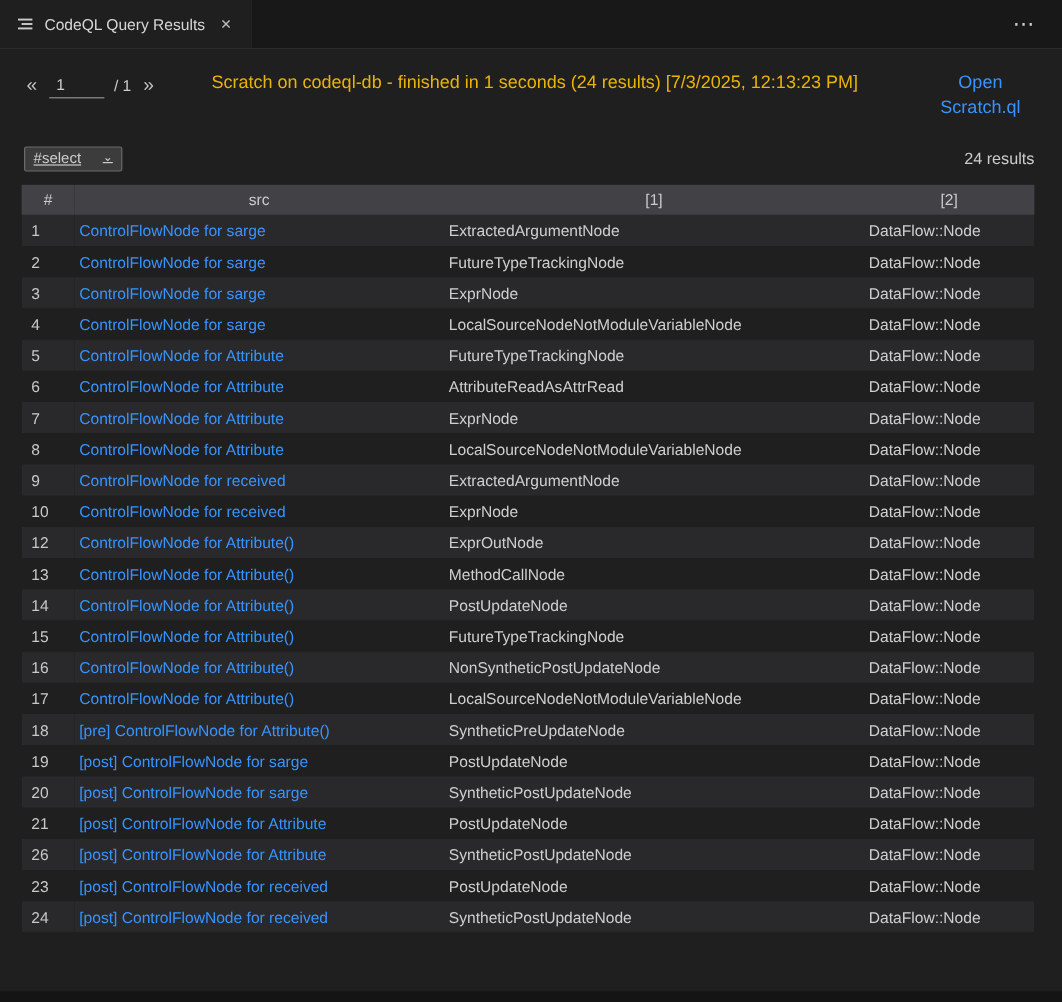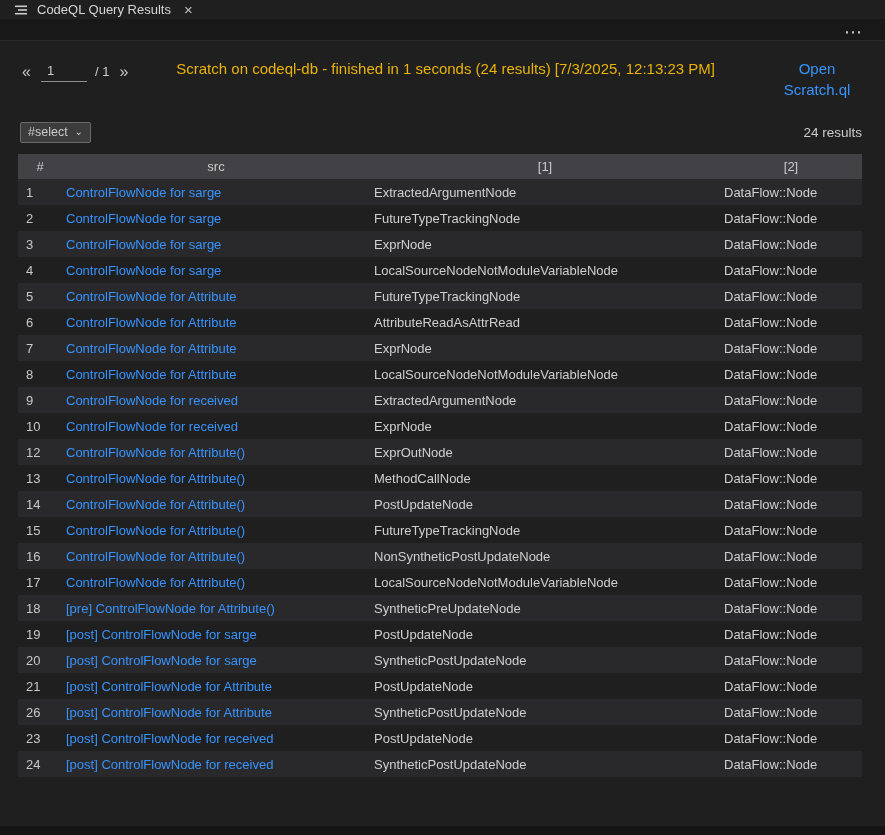--- a/index.html
+++ b/index.html
@@ -8,21 +8,20 @@
     background: #1f1f1f;
     font-family: "Liberation Sans", sans-serif;
     color: #cccccc;
     overflow: hidden;
   }
   
   .tabstrip {
     height: 41px; background: #181818;
     display: flex; align-items: stretch;
     border-bottom: 1px solid #2b2b2b;
-    flex-direction: column;
   }
   .tab {
     display: flex; align-items: center; gap: 9px;
     background: #1f1f1f; padding: 0 12px 0 14px;
     font-size: 13px; color: #d6d6d6; cursor: pointer;
     border-right: 1px solid #222;
   }
   .tab .tab-icon svg { display:block; }
   .tab-close {
     font-size: 15px; color: #c0c0c0; padding: 2px 4px; border-radius: 4px;
@@ -56,23 +55,23 @@
     flex:0 0 auto; margin-left:auto; width:92px;
     color: var(--link, #3794ff); font-size:15px; line-height:1.4;
     text-align:center; text-decoration:none; cursor:pointer; display:block;
   }
   
   .toolbar {
     display:flex; align-items:center; justify-content:space-between;
     padding: 22px 23px 0 20px;
   }
   .select-box {
-    display:inline-flex; align-items:center; gap:7px;
+    display:inline-flex; align-items:center; gap:18px;
     background:#3c3c3c; border:1px solid #6a6a6a; border-radius:2px;
-    color:#cccccc; font-size:12.5px; padding:2px 7px 3px 7px; cursor:pointer;
+    color:#cccccc; font-size:12.5px; padding:2px 7px 3px 7px; cursor:pointer;text-decoration:underline;
   }
   .select-caret { font-size:10px; color:#cccccc; transform:translateY(-1px); }
   .results-count { font-size:13.5px; color:#cccccc; }
   
   .table-wrap { padding: 11px 23px 0 18px; }
   table { width:100%; border-collapse:collapse; table-layout:fixed; }
   th {
     background:#414146; color:#cbcbcb; font-weight:400;
     font-size:13px; height:25px; text-align:center; cursor:pointer;
   }

